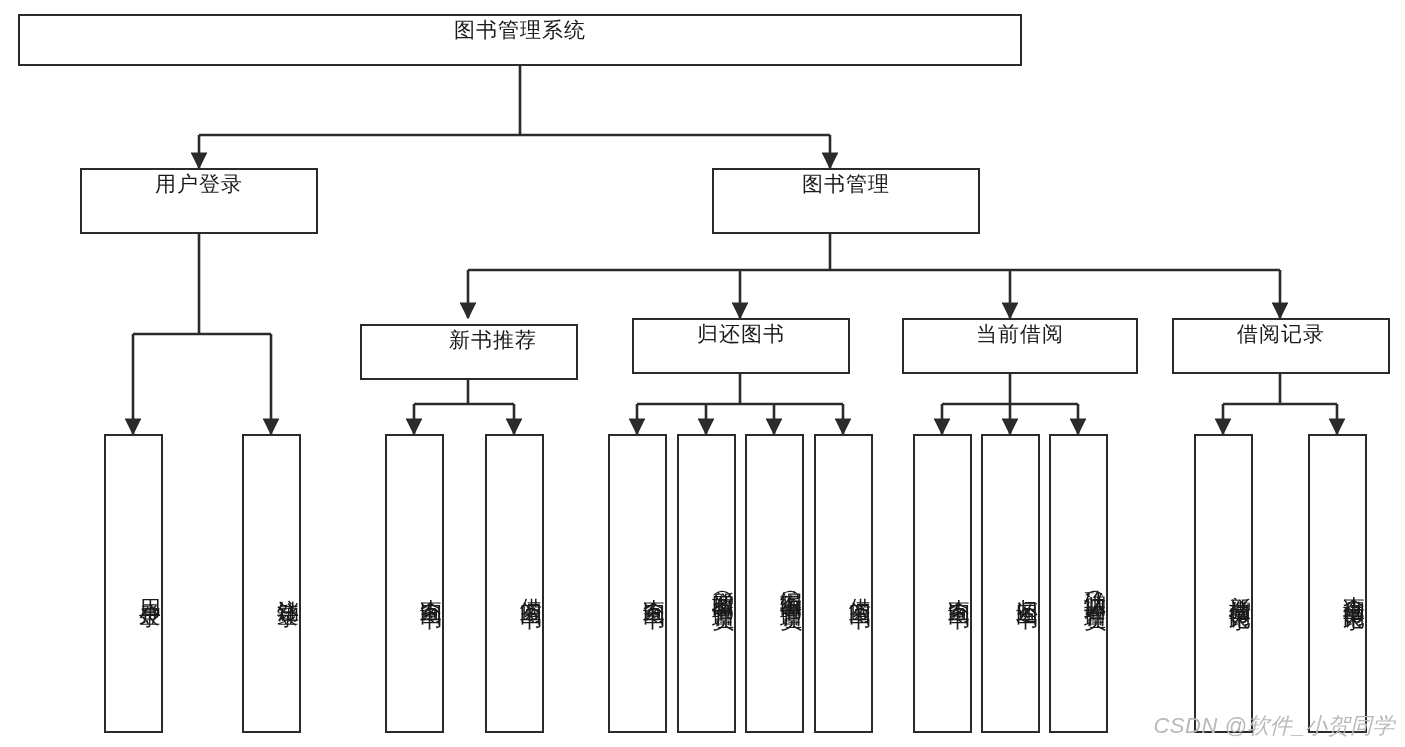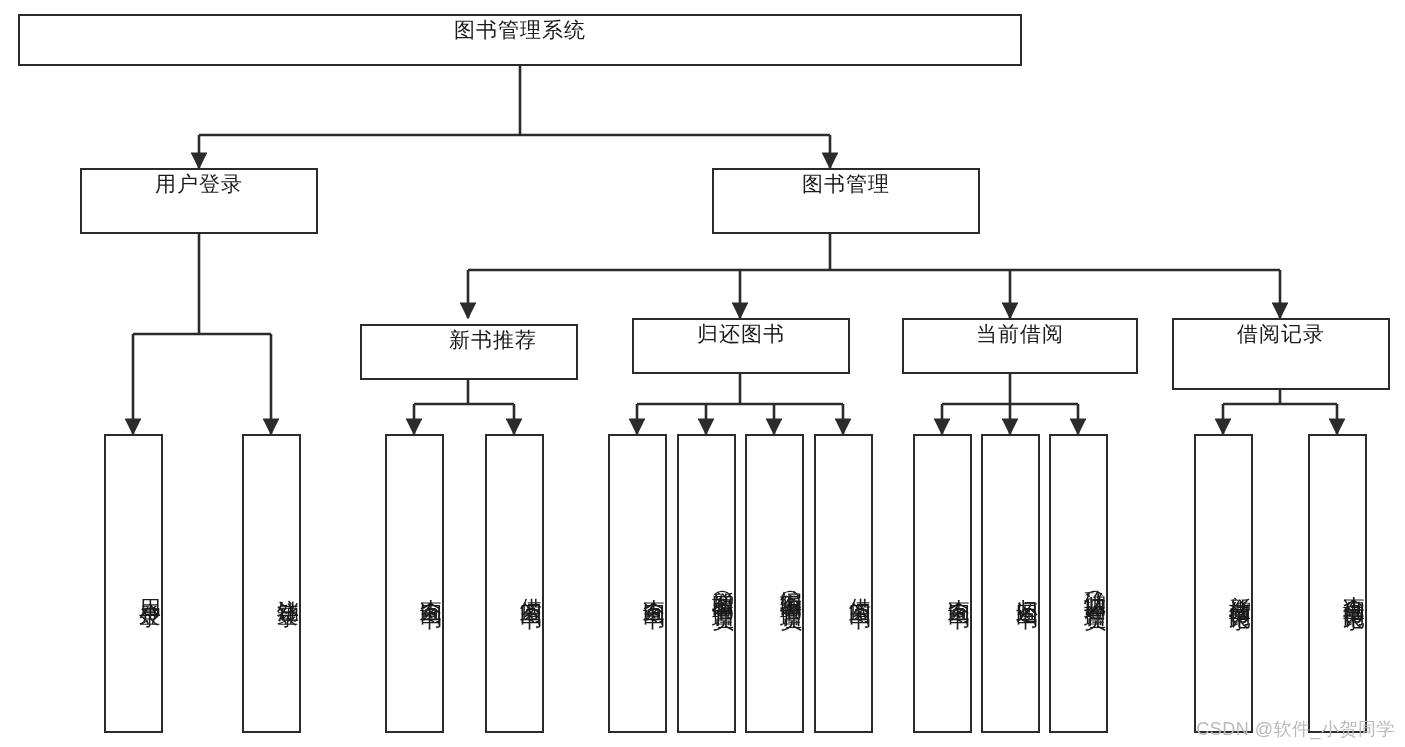--- a/index.html
+++ b/index.html
@@ -54,25 +54,26 @@
     padding-top: 4px;
   }
   .node-label {
     display: block;
     white-space: nowrap;
   }
   .watermark {
     position: absolute;
     right: 10px;
     bottom: 6px;
-    font-size: 18px;
+    font-size: 22px;
     color: #b9b9b9;
     letter-spacing: 0.5px;
     white-space: nowrap;
     user-select: none;
+    font-style: italic;
   }
 </style>
 </head>
 <body>
 
 <div id="diagram-root">
 
   <svg class="edges" viewBox="0 0 1405 747" xmlns="http://www.w3.org/2000/svg">
     <defs>
       <marker id="arrow" viewBox="0 0 10 10" refX="9.2" refY="5" markerWidth="6.5" markerHeight="6.5" orient="auto-start-reverse">
@@ -140,21 +141,21 @@
   </div>
 
   <div class="node horiz" style="left:632px; top:318px; width:218px; height:56px;">
     <span class="node-label">归还图书</span>
   </div>
 
   <div class="node horiz" style="left:902px; top:318px; width:236px; height:56px;">
     <span class="node-label">当前借阅</span>
   </div>
 
-  <div class="node horiz" style="left:1172px; top:318px; width:218px; height:72px;">
+  <div class="node horiz" style="left:1172px; top:318px; width:218px; height:56px;">
     <span class="node-label">借阅记录</span>
   </div>
 
   <div class="node vert" style="left:104px; top:434px; width:59px; height:299px;">
     <span class="node-label">用户登录</span>
   </div>
 
   <div class="node vert" style="left:242px; top:434px; width:59px; height:299px;">
     <span class="node-label">注销登录</span>
   </div>

